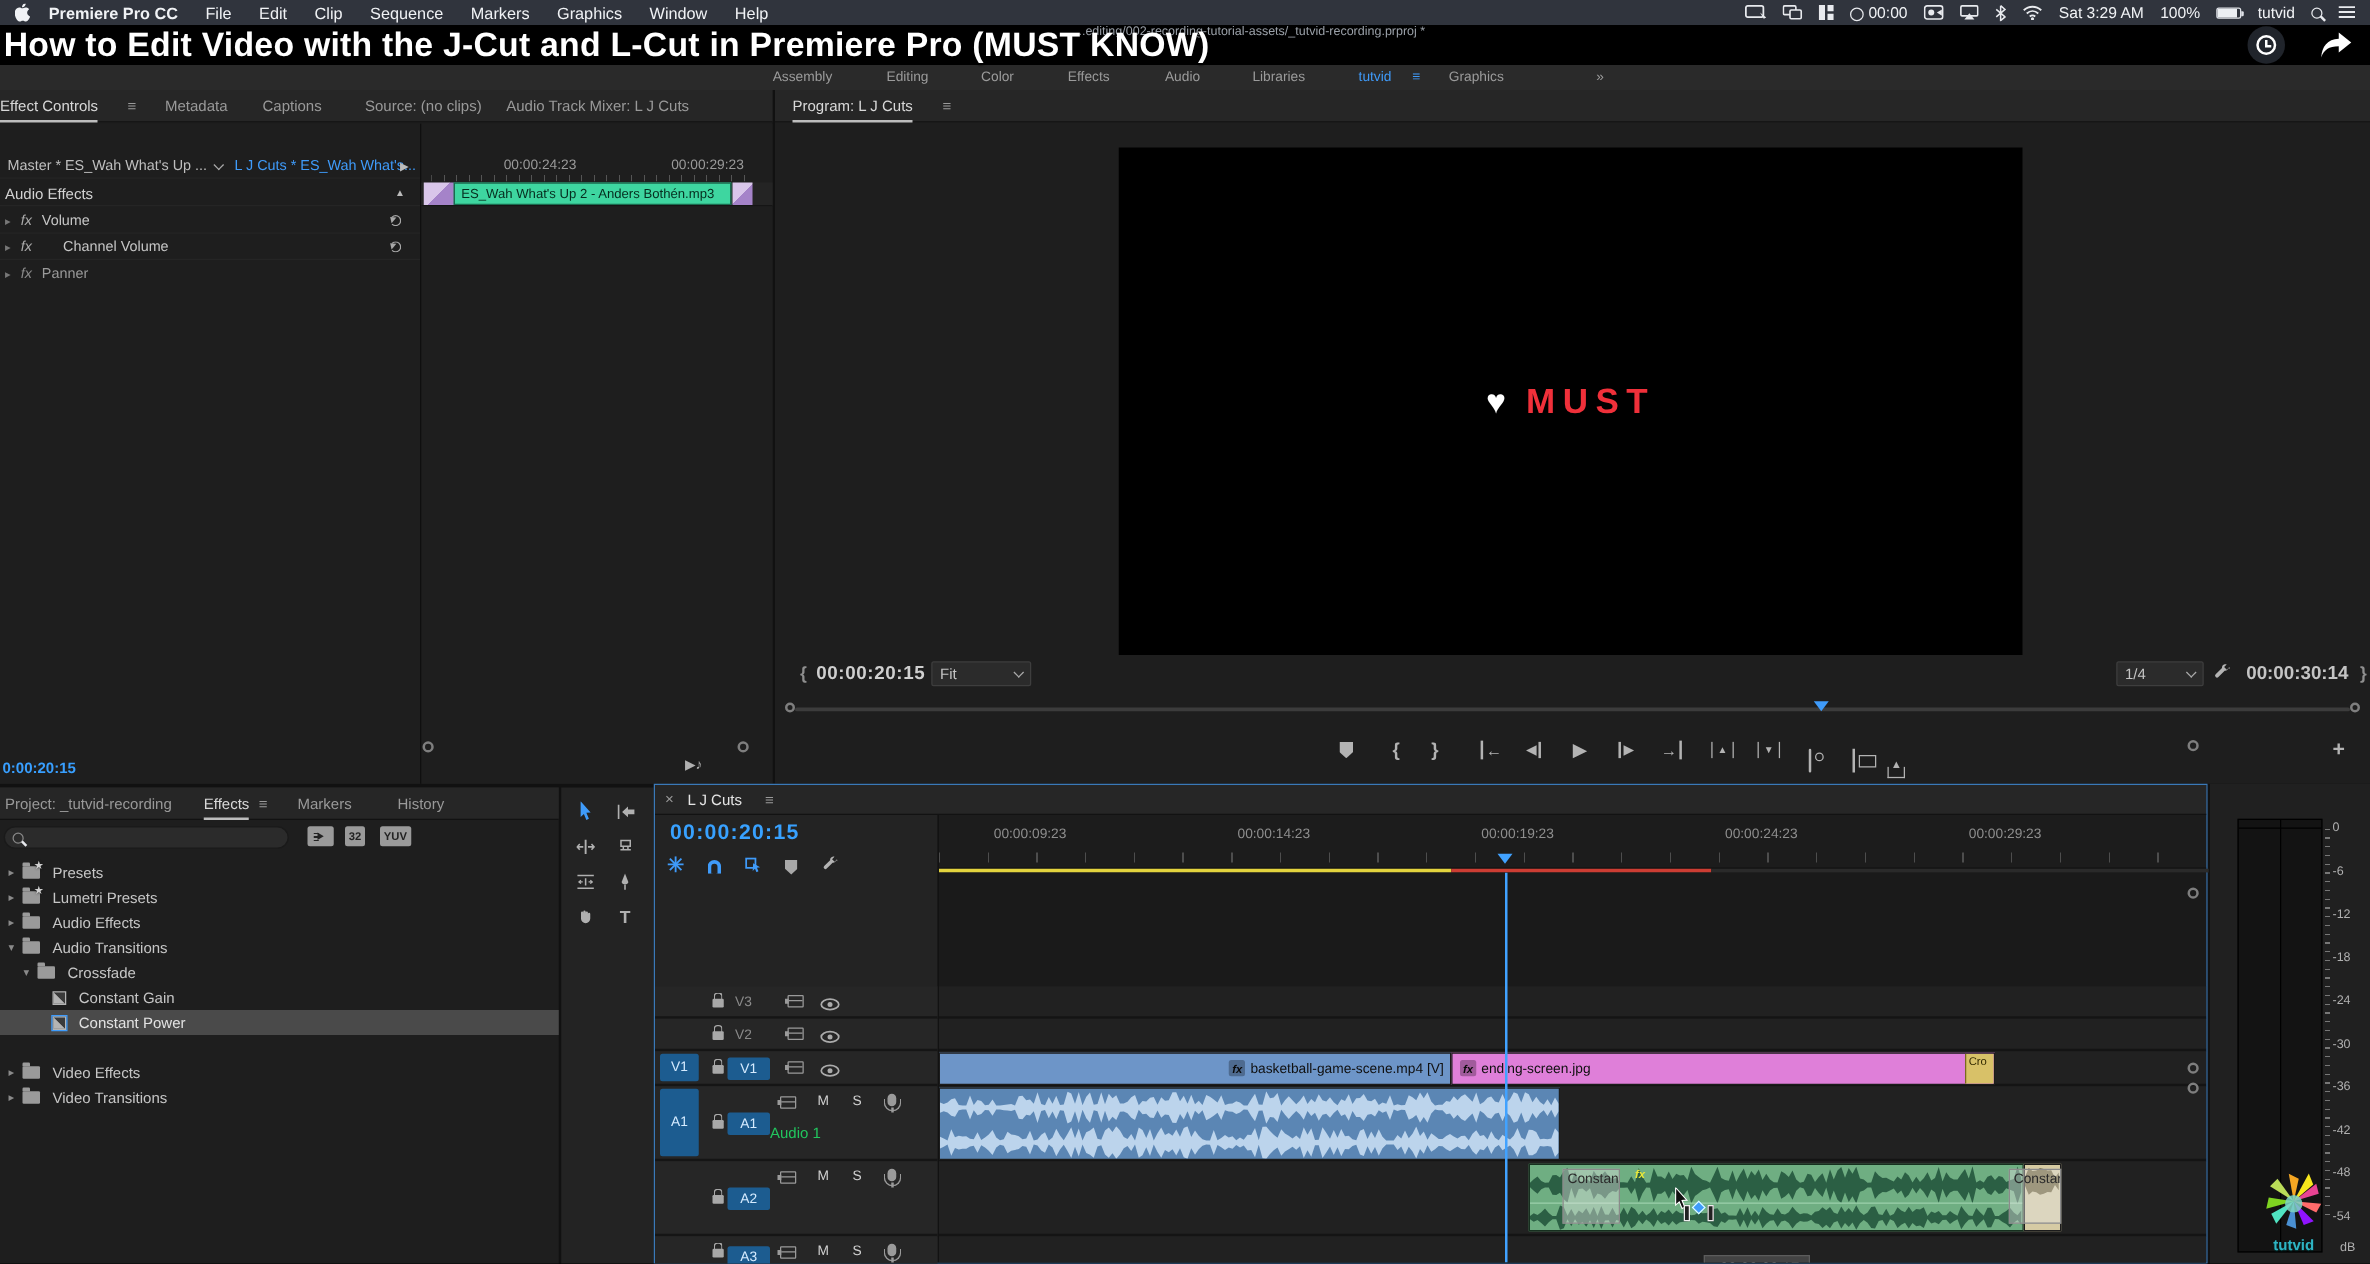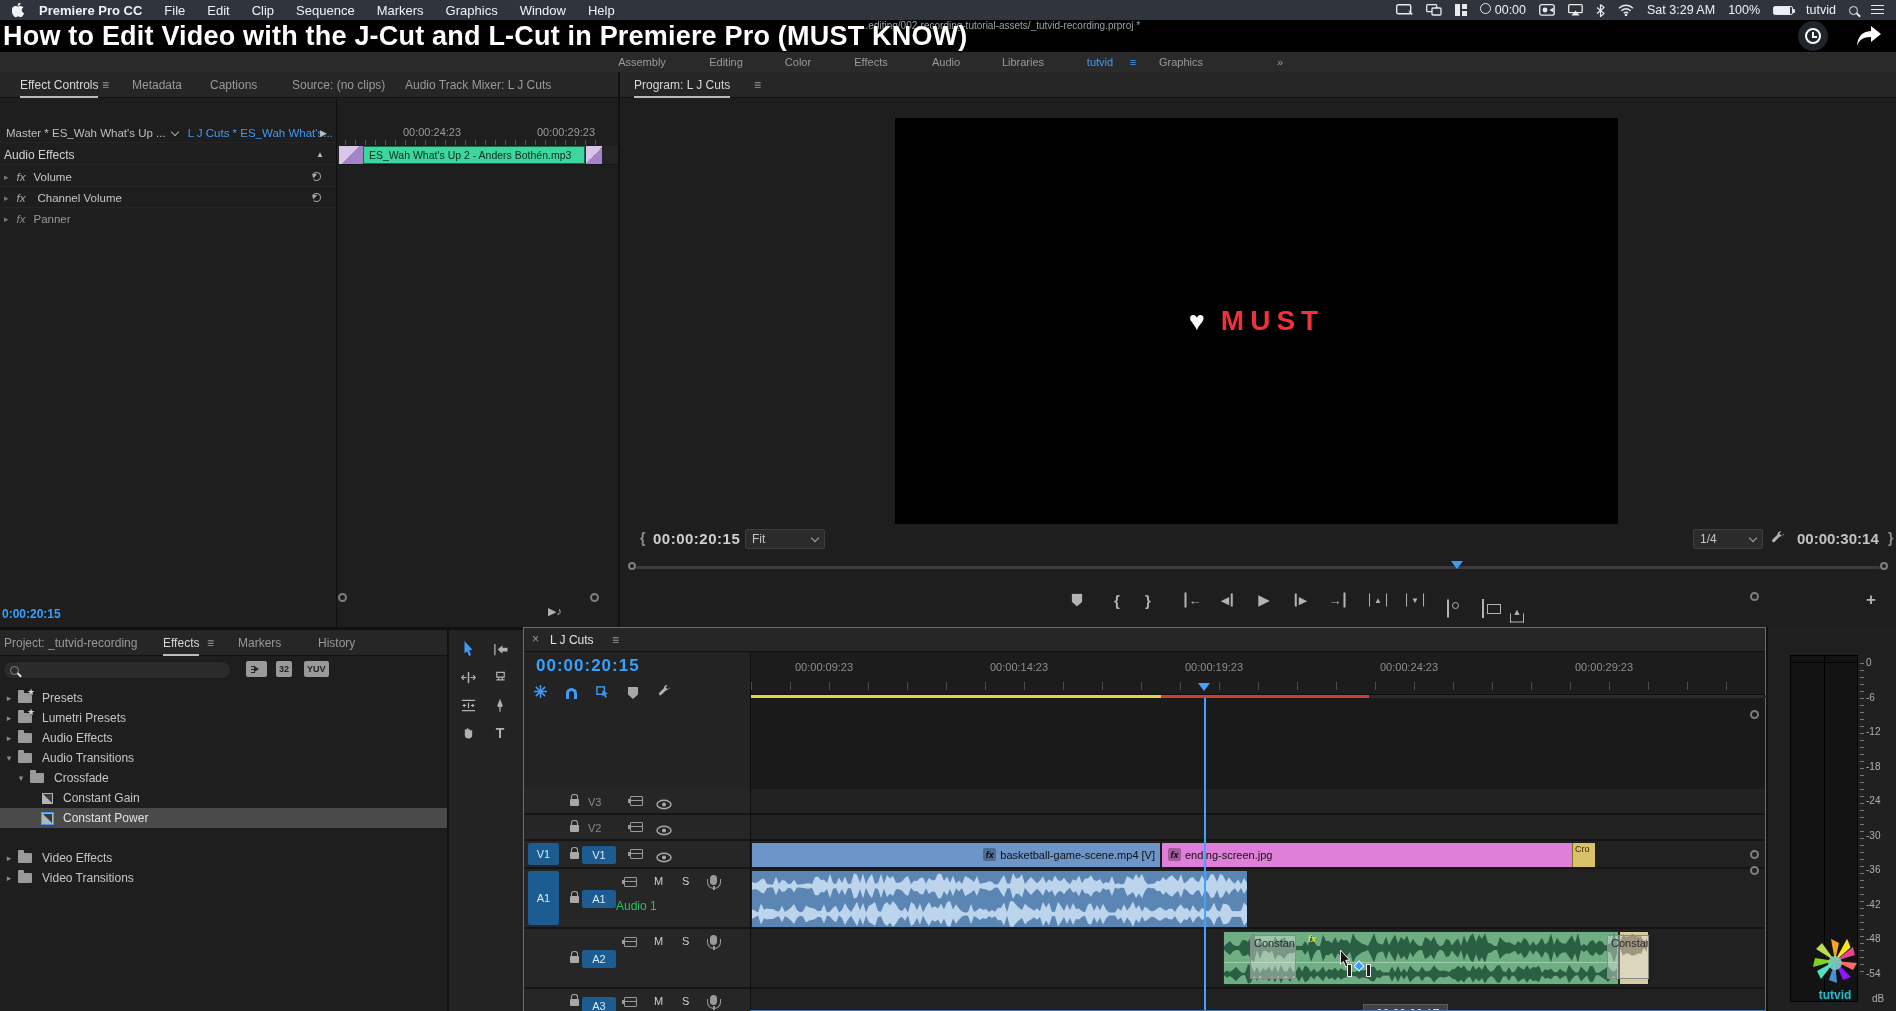--- a/index.html
+++ b/index.html
@@ -8,21 +8,21 @@
     font-family:"Liberation Sans",sans-serif;color:#c8c8c8;-webkit-font-smoothing:antialiased}
 
   
   .menubar{position:absolute;left:0;top:0;width:100%;height:20px;background:#30343d;
     display:flex;align-items:center;font-size:13px;color:#f0f2f5;z-index:30}
   .menubar .apple{margin:0 14px 0 12px;display:flex}
   .menubar .appname{font-weight:bold;margin-right:22px}
   .menubar .mitem{margin-right:22px}
   .mright{margin-left:auto;display:flex;align-items:center;gap:13px;padding-right:12px;font-size:12.5px}
   .mright svg{display:block}
-  .timerwrap{display:flex;align-items:flex-start;gap:4px}
+  .timerwrap{display:flex;align-items:flex-end;gap:4px}
   .tcirc{width:11px;height:11px;border:1.5px solid #e8eaee;border-radius:50%;display:inline-block}
   .i-batt{position:relative;width:20px;height:9px;border:1px solid #dfe2e8;border-radius:2px;background:linear-gradient(90deg,#eceff3 0 88%,transparent 88%)}
   .i-batt::after{content:"";position:absolute;right:-3px;top:2px;width:2px;height:4px;background:#dfe2e8;border-radius:0 1px 1px 0}
   .i-search{position:relative;width:9px;height:9px;border:1.5px solid #e8eaee;border-radius:50%}
   .i-search::after{content:"";position:absolute;width:5px;height:1.5px;background:#e8eaee;transform:rotate(45deg);right:-4px;bottom:-2px}
   .i-list{width:13px;height:10px;background:repeating-linear-gradient(180deg,#e8eaee 0 1.5px,transparent 1.5px 4px)}
 
   
   .ytbar{position:absolute;left:0;top:20px;width:100%;height:32px;background:#000;z-index:25}
   .wtitle{position:absolute;left:860px;top:0px;font-size:10px;color:#9aa0a8;white-space:nowrap}
@@ -272,21 +272,21 @@
     <span style="left:946px">Audio</span>
     <span style="left:1023px">Libraries</span>
     <span class="active" style="left:1100px">tutvid</span>
     <span class="active" style="left:1133px">≡</span>
     <span style="left:1181px">Graphics</span>
     <span style="left:1280px">»</span>
   </div>
 
   <div class="panel ec-panel">
     <div class="ptabs">
-      <span class="ptab active" style="left:20px">Effect Controls</span>
+      <span class="ptab active" style="left:0">Effect Controls</span>
       <span class="ptab hamb" style="left:102px">≡</span>
       <span class="ptab" style="left:132px">Metadata</span>
       <span class="ptab" style="left:210px">Captions</span>
       <span class="ptab" style="left:292px">Source: (no clips)</span>
       <span class="ptab" style="left:405px">Audio Track Mixer: L J Cuts</span>
     </div>
     <div class="ec-body">
 
       <div class="ec-row" style="top:24px">
         <span style="color:#bfbfbf;margin-left:6px;white-space:nowrap">Master * ES_Wah What's Up ...</span>
@@ -300,21 +300,21 @@
       </div>
       <div class="ec-row" style="top:68px">
         <span class="caret" style="margin-left:4px;color:#777;font-size:9px">▸</span>
         <span style="font-style:italic;color:#aaa;margin-left:8px">fx</span>
         <span style="color:#c6c6c6;margin-left:8px">Volume</span>
         <span class="i-reset" style="position:absolute;left:312px"></span>
       </div>
       <div class="ec-row" style="top:89px">
         <span class="caret" style="margin-left:4px;color:#777;font-size:9px">▸</span>
         <span style="font-style:italic;color:#aaa;margin-left:8px">fx</span>
-        <span style="color:#c6c6c6;margin-left:12px">Channel Volume</span>
+        <span style="color:#c6c6c6;margin-left:25px">Channel Volume</span>
         <span class="i-reset" style="position:absolute;left:312px"></span>
       </div>
       <div class="ec-row" style="top:110px;border-bottom:none">
         <span class="caret" style="margin-left:4px;color:#777;font-size:9px">▸</span>
         <span style="font-style:italic;color:#8a8a8a;margin-left:8px">fx</span>
         <span style="color:#9a9a9a;margin-left:8px">Panner</span>
       </div>
       <div class="ec-div"></div>
 
       <span class="ec-mini-ruler-lab" style="left:432px">00:00:24:23</span>

